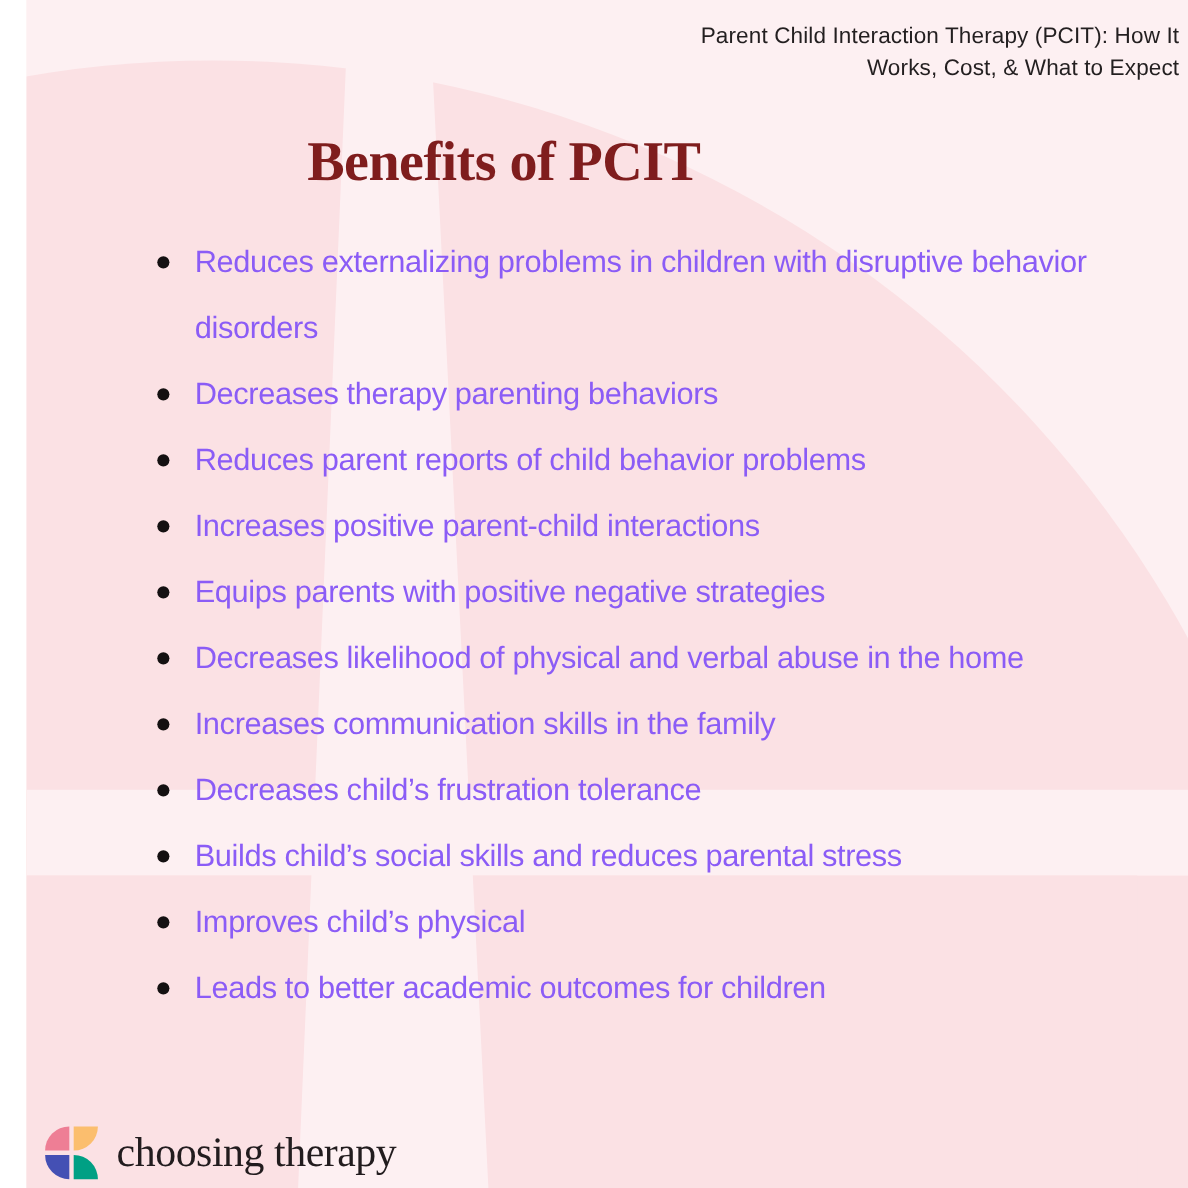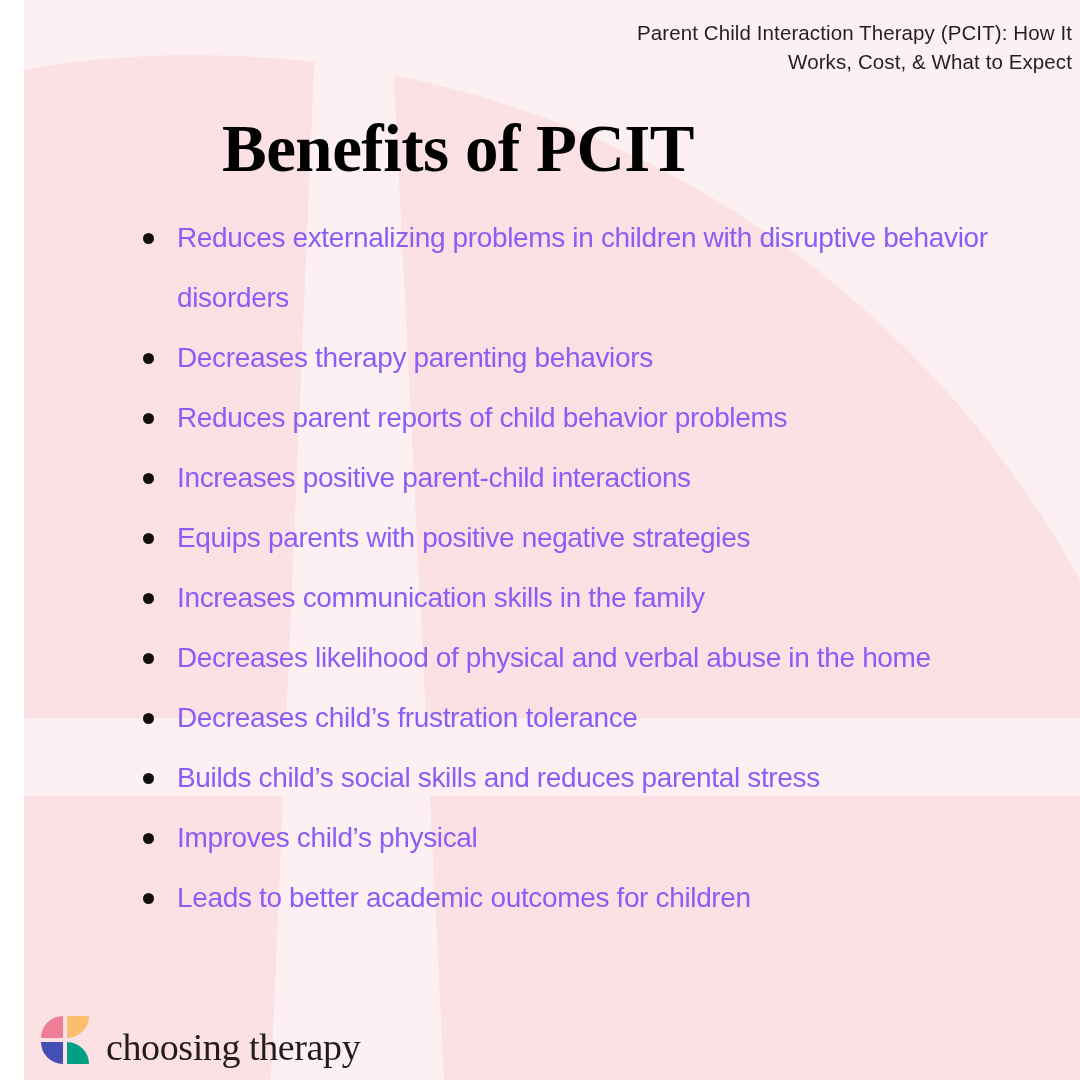--- a/index.html
+++ b/index.html
@@ -50,23 +50,23 @@
 
   
   .headline {
     position: absolute;
     top: 108px;
     left: 0;
     width: 868px;
     text-align: center;
     font-family: "Liberation Serif", "DejaVu Serif", serif;
     font-weight: 700;
-    font-size: 67px;
+    font-size: 51px;
     line-height: 80px;
-    color: #000000;
+    color: #7f1d1d;
     letter-spacing: -0.5px;
   }
 
   
   .benefit-list {
     position: absolute;
     top: 208px;
     left: 112px;
     width: 880px;
     margin: 0;
@@ -94,23 +94,23 @@
     background: #141011;
   }
   .benefit-text {
     display: block;
   }
 
   
   .logo-block {
     position: absolute;
     left: 16px;
-    bottom: 14px;
+    bottom: 4px;
     display: flex;
-    align-items: flex-end;
+    align-items: center;
     height: 56px;
   }
   .logo-mark {
     width: 50px;
     height: 52px;
     flex: 0 0 auto;
     display: block;
   }
   .logo-wordmark {
     margin-left: 16px;
@@ -166,25 +166,25 @@
     <li class="benefit-item">
       <span class="bullet-dot"></span>
       <span class="benefit-text">Increases positive parent-child interactions</span>
     </li>
     <li class="benefit-item">
       <span class="bullet-dot"></span>
       <span class="benefit-text">Equips parents with positive negative strategies</span>
     </li>
     <li class="benefit-item">
       <span class="bullet-dot"></span>
+      <span class="benefit-text">Decreases likelihood of physical and verbal abuse in the home</span>
+    </li>
+    <li class="benefit-item">
+      <span class="bullet-dot"></span>
       <span class="benefit-text">Increases communication skills in the family</span>
-    </li>
-    <li class="benefit-item">
-      <span class="bullet-dot"></span>
-      <span class="benefit-text">Decreases likelihood of physical and verbal abuse in the home</span>
     </li>
     <li class="benefit-item">
       <span class="bullet-dot"></span>
       <span class="benefit-text">Decreases child’s frustration tolerance</span>
     </li>
     <li class="benefit-item">
       <span class="bullet-dot"></span>
       <span class="benefit-text">Builds child’s social skills and reduces parental stress</span>
     </li>
     <li class="benefit-item">

